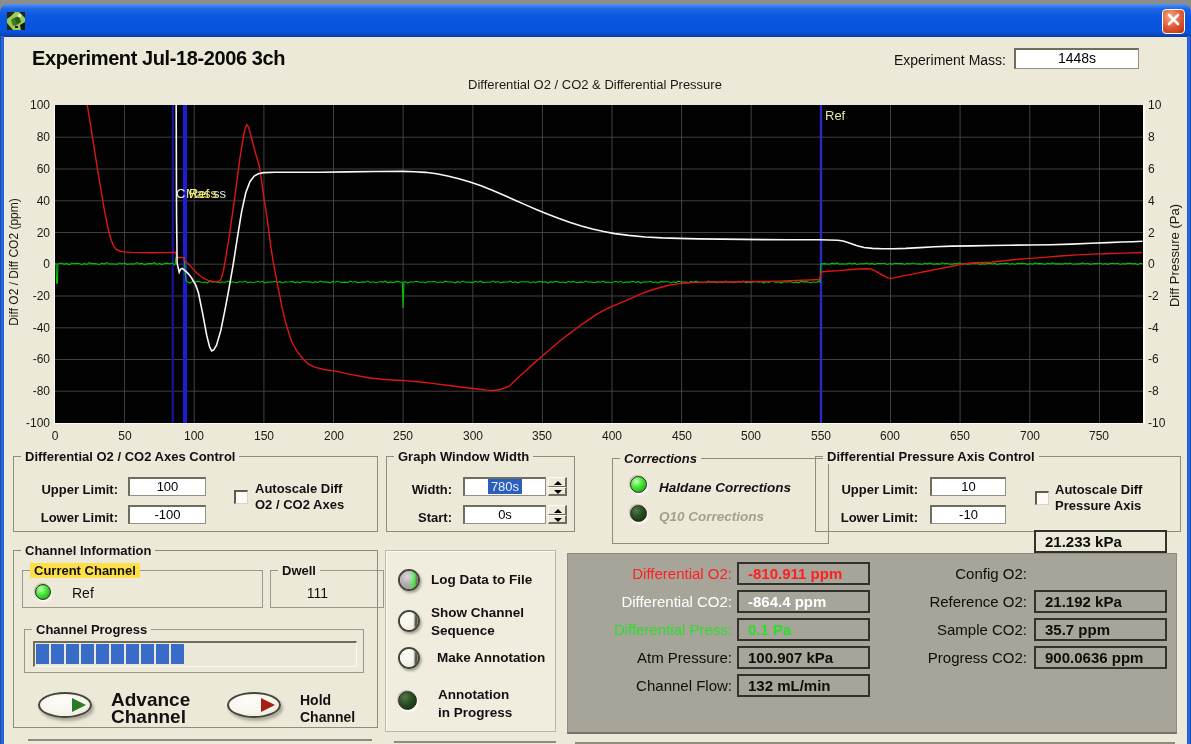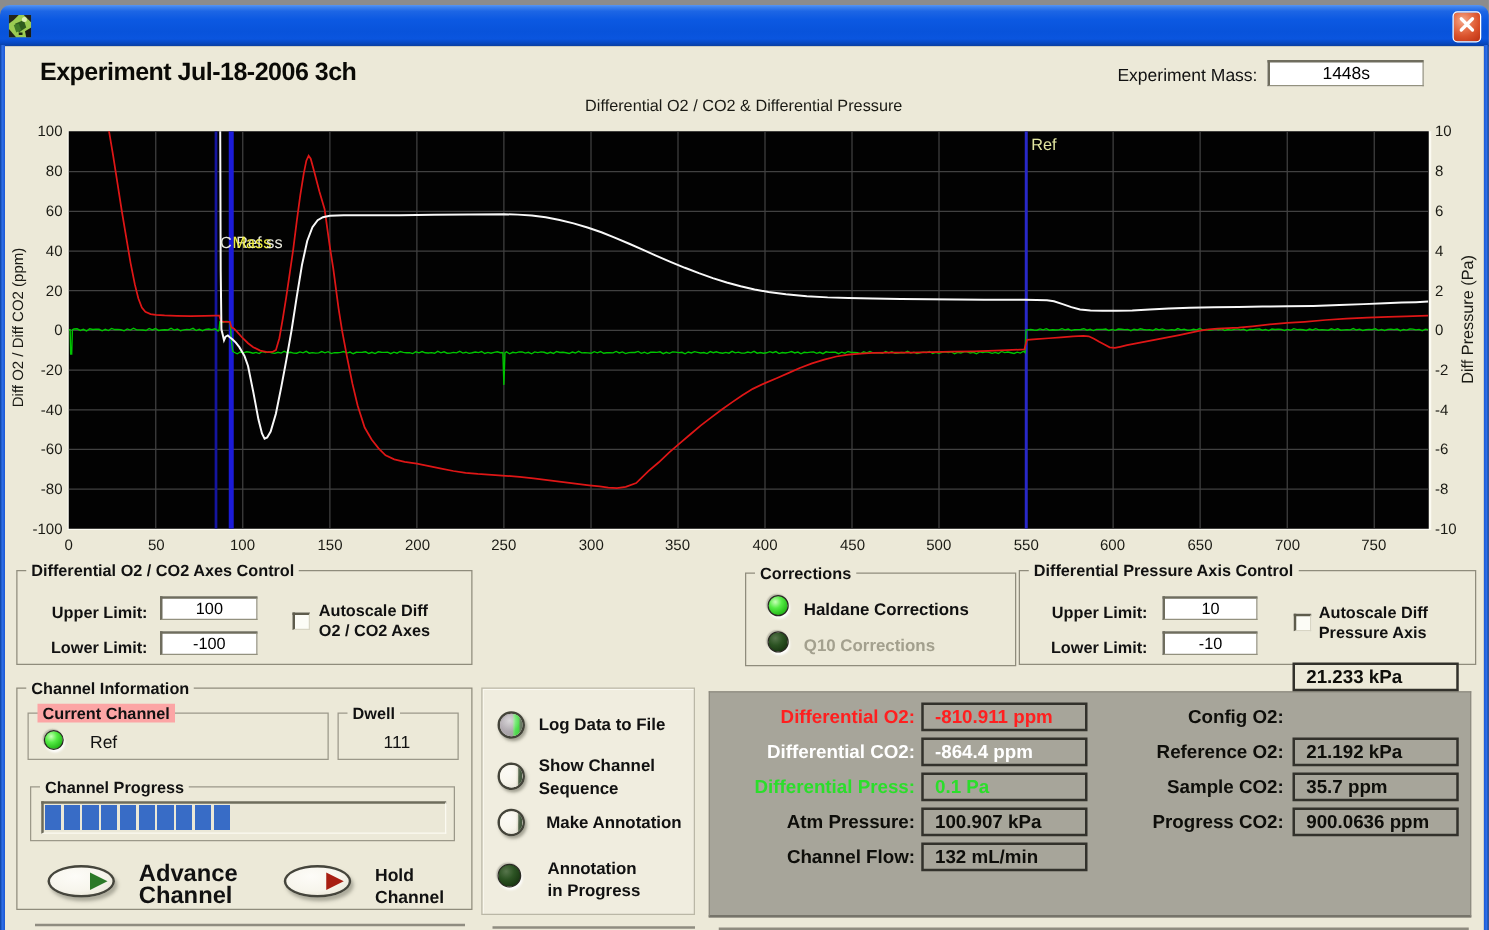--- a/index.html
+++ b/index.html
@@ -31,21 +31,21 @@
 .spin .d { top:9.5px; border-bottom-width:2px; }
 .spin i { position:absolute; left:5px; width:0; height:0; border-left:4px solid transparent; border-right:4px solid transparent; }
 .spin .u i { top:2.5px; border-bottom:4px solid #000; }
 .spin .d i { top:2.5px; border-top:4px solid #000; }
 .rbtn { position:absolute; width:22px; height:22px; border-radius:50%; border:2px solid #44443A; overflow:hidden;
   box-shadow:1.5px 2px 2.5px rgba(110,110,95,.6), inset 0 0 2px rgba(255,255,255,.8); }
 .oval { position:absolute; width:54px; height:26px; border-radius:50%; border:2px solid #45453C;
   background:radial-gradient(ellipse at 40% 32%, #FDFCF8 0%, #F7F5EC 55%, #ECE9DB 80%, #DDDACB 100%);
   box-shadow:2px 3px 3px rgba(110,110,95,.5); }
 .tri { position:absolute; width:0; height:0; border-top:7px solid transparent; border-bottom:7px solid transparent; }
-.glabel { position:absolute; font-size:15px; font-weight:bold; text-align:right; white-space:nowrap; }
+.glabel { position:absolute; font-size:15px; font-weight:normal; text-align:right; white-space:nowrap; }
 .gval { position:absolute; width:133px; height:23px; border:2px solid #32312B; font-size:15px; font-weight:bold; text-align:left; padding-left:9px; line-height:19px; white-space:nowrap; }
 .axn { position:absolute; font-size:12px; color:#1A1A14; }
 </style>
 </head>
 <body>
 <div id="win">
 
   <div id="titlebar"></div>
   <div id="icon">
     <svg width="18" height="19" viewBox="0 0 18 19">
@@ -161,47 +161,70 @@
   <div class="grp" style="left:13px;top:456px;width:365px;height:76px;">
     <span class="ttl">Differential O2 / CO2 Axes Control</span>
     <div class="lbl" style="left:5px;top:25px;width:99px;text-align:right;">Upper Limit:</div>
     <div class="tbox" style="left:114px;top:20px;width:78px;height:19px;line-height:16px;">100</div>
     <div class="lbl" style="left:5px;top:53px;width:99px;text-align:right;">Lower Limit:</div>
     <div class="tbox" style="left:114px;top:48px;width:78px;height:19px;line-height:16px;">-100</div>
     <div class="chk" style="left:220px;top:33px;"></div>
     <div class="lbl" style="left:241px;top:24px;line-height:15.5px;">Autoscale Diff<br>O2 / CO2 Axes</div>
   </div>
 
-
-  <div class="grp" style="left:596px;top:458px;width:217px;height:75px;">
+  <div class="grp" style="left:386px;top:456px;width:189px;height:76px;">
+    <span class="ttl">Graph Window Width</span>
+    <div class="lbl" style="left:5px;top:25px;width:60px;text-align:right;">Width:</div>
+    <div class="tbox" style="left:76px;top:20px;width:83px;height:19px;line-height:16px;"><span style="background:#2C5EBE;color:#E8F0FF;padding:0 3px;">780s</span></div>
+    <div class="spin" style="left:161px;top:20px;">
+        <span class="u">
+          <i></i>
+        </span>
+        <span class="d">
+          <i></i>
+        </span>
+      </div>
+    <div class="lbl" style="left:5px;top:53px;width:60px;text-align:right;">Start:</div>
+    <div class="tbox" style="left:76px;top:48px;width:83px;height:19px;line-height:16px;">0s</div>
+    <div class="spin" style="left:161px;top:48px;">
+        <span class="u">
+          <i></i>
+        </span>
+        <span class="d">
+          <i></i>
+        </span>
+      </div>
+  </div>
+
+  <div class="grp" style="left:612px;top:458px;width:217px;height:86px;font-style:italic;">
     <span class="ttl">Corrections</span>
     <div class="led on" style="left:17px;top:17px;width:17px;height:17px;"></div>
     <div class="lbl" style="left:46px;top:21px;font-size:13.5px;">Haldane Corrections</div>
     <div class="led off" style="left:17px;top:46px;width:17px;height:17px;"></div>
     <div class="lbl" style="left:46px;top:50px;font-size:13.5px;color:#A3A08E;">Q10 Corrections</div>
   </div>
 
   <div class="grp" style="left:815px;top:456px;width:366px;height:76px;">
     <span class="ttl">Differential Pressure Axis Control</span>
     <div class="lbl" style="left:7px;top:25px;width:95px;text-align:right;">Upper Limit:</div>
     <div class="tbox" style="left:114px;top:20px;width:76px;height:19px;line-height:16px;">10</div>
     <div class="lbl" style="left:7px;top:53px;width:95px;text-align:right;">Lower Limit:</div>
     <div class="tbox" style="left:114px;top:48px;width:76px;height:19px;line-height:16px;">-10</div>
     <div class="chk" style="left:219px;top:34px;"></div>
     <div class="lbl" style="left:239px;top:25px;line-height:15.5px;">Autoscale Diff<br>Pressure Axis</div>
   </div>
 
   <div class="grp" style="left:13px;top:550px;width:365px;height:178px;">
     <span class="ttl">Channel Information</span>
     <div class="grp" style="left:8px;top:19px;width:241px;height:38px;border-color:#9B9889;">
-      <span class="ttl" style="background:#fca5a5;">Current Channel</span>
+      <span class="ttl" style="background:#fde047;">Current Channel</span>
       <div class="led on" style="left:12px;top:13px;width:16px;height:16px;"></div>
       <div class="abs" style="left:49px;top:14px;font-size:14px;color:#111;">Ref</div>
     </div>
-    <div class="grp" style="left:256px;top:19px;width:97px;height:38px;border-color:#9B9889;">
+    <div class="grp" style="left:256px;top:19px;width:114px;height:38px;border-color:#9B9889;">
       <span class="ttl">Dwell</span>
       <div class="abs" style="left:0;top:14px;width:93px;text-align:center;font-size:14px;color:#111;">111</div>
     </div>
     <div class="grp" style="left:10px;top:78px;width:340px;height:44px;border-color:#9B9889;">
       <span class="ttl">Channel Progress</span>
       <div class="abs" style="left:8px;top:11px;width:324px;height:26px;background:#EBE8D7;border-style:solid;border-width:2px 1px 1px 2px;border-color:#6E6C5C #FBFAF1 #FBFAF1 #6E6C5C;">
         <div class="abs" style="left:1px;top:1px;width:148px;height:20px;background:repeating-linear-gradient(90deg,#386CC6 0px,#386CC6 13px,#EBE8D7 13px,#EBE8D7 15px);"></div>
       </div>
     </div>
     <div class="oval" style="left:24px;top:141px;">

